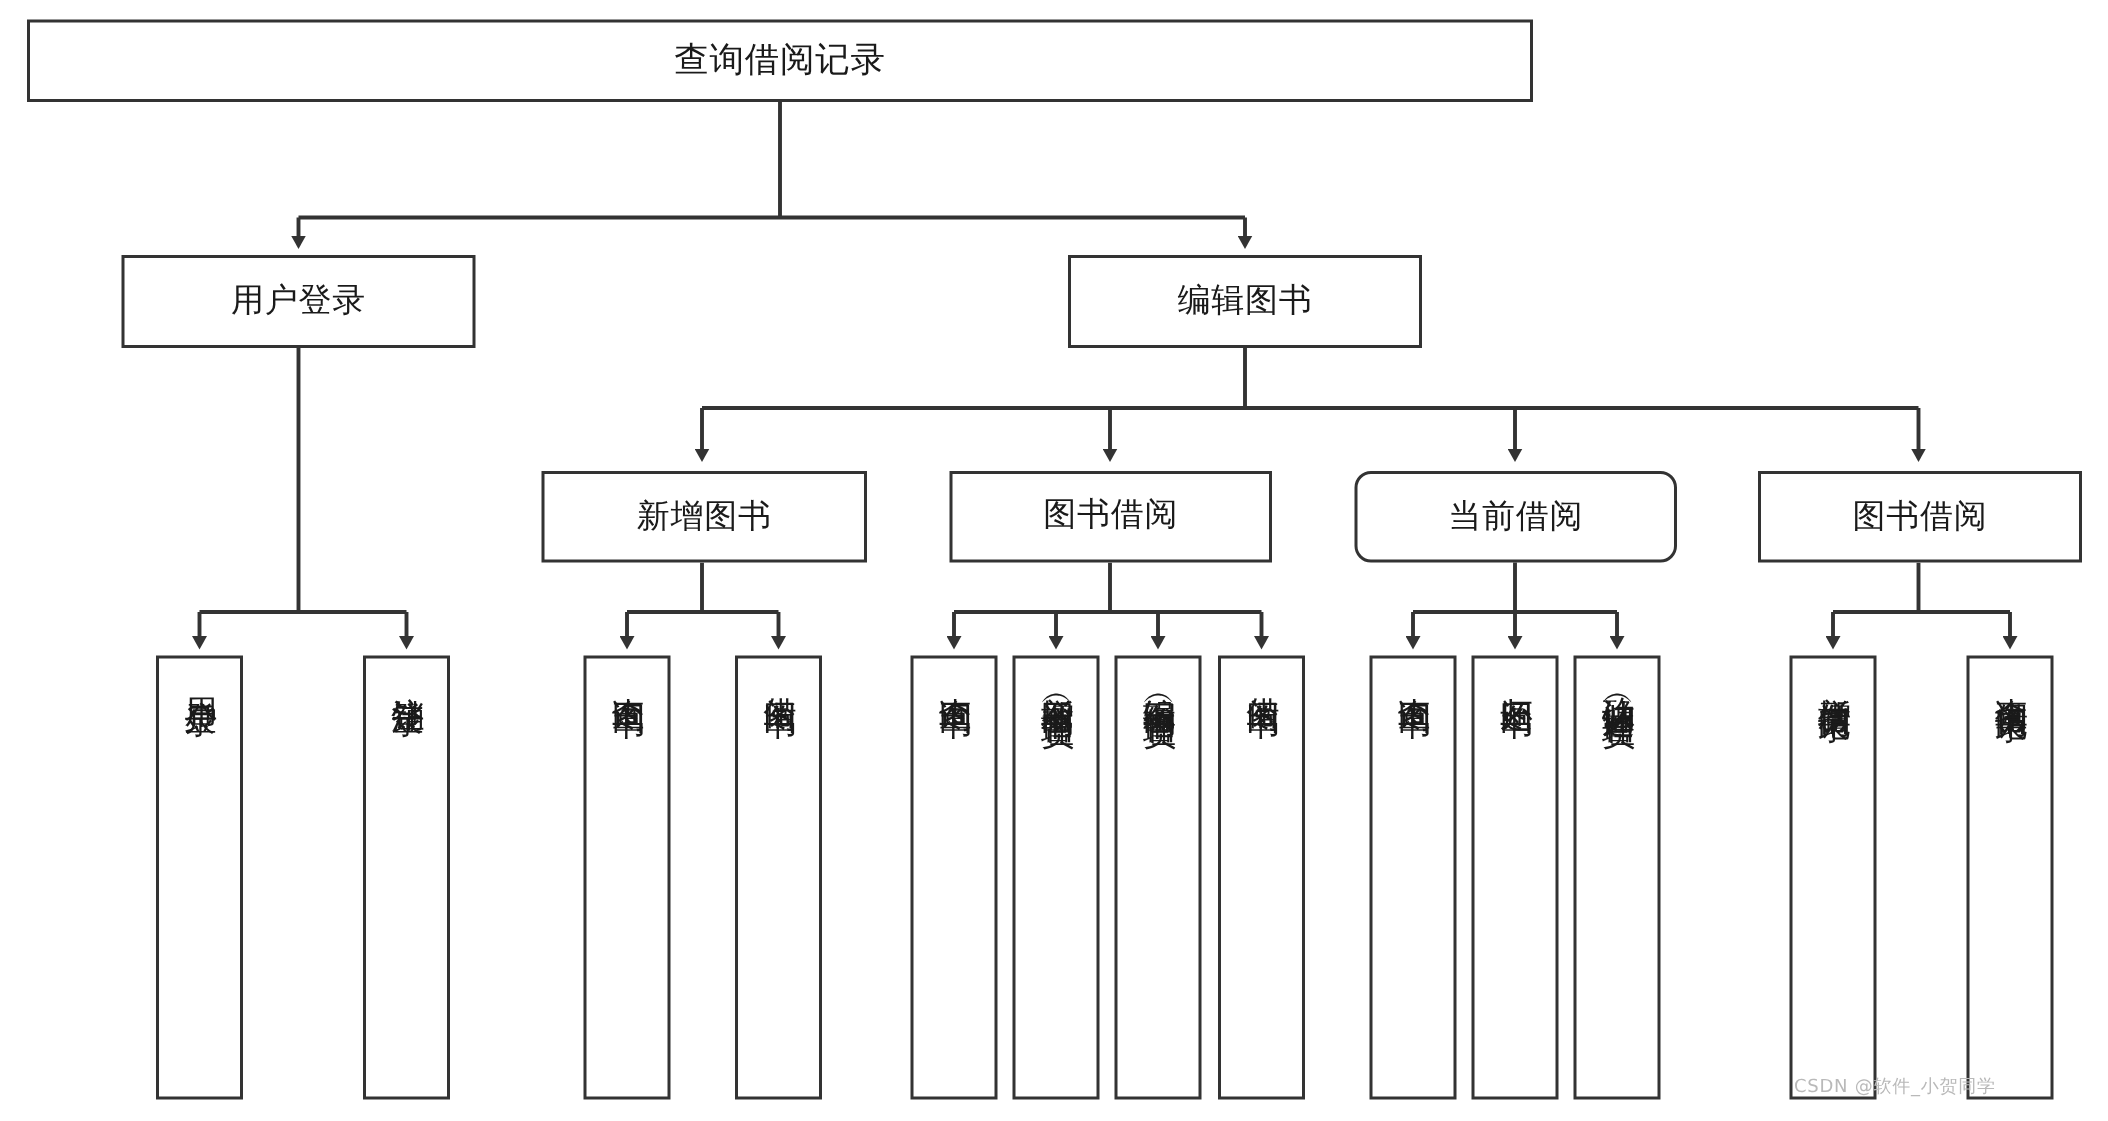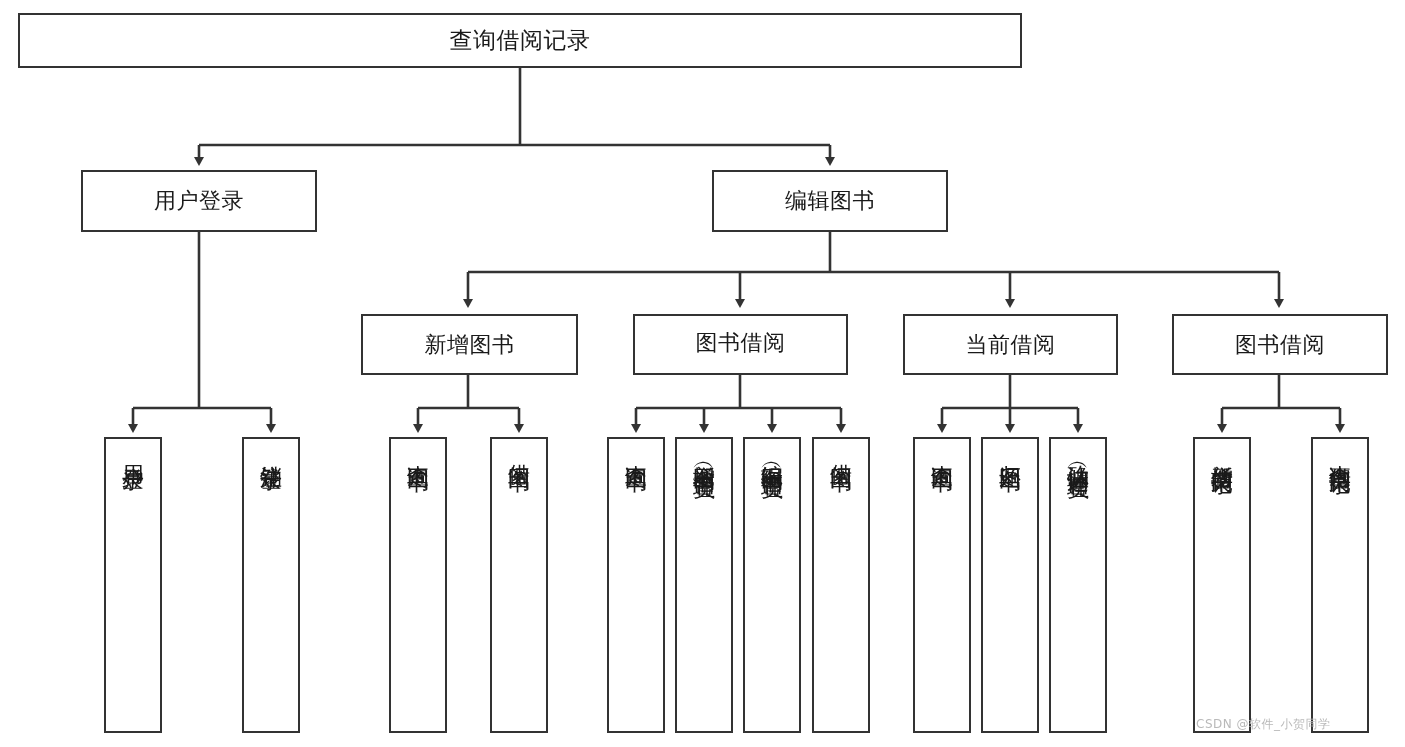--- a/index.html
+++ b/index.html
@@ -136,21 +136,21 @@
   <div class="node horizontal" style="left:712px; top:170px; width:236px; height:62px;">
     <span class="node-label">编辑图书</span>
   </div>
 
   <div class="node horizontal" style="left:361px; top:314px; width:217px; height:61px;">
     <span class="node-label">新增图书</span>
   </div>
   <div class="node horizontal" style="left:633px; top:314px; width:215px; height:61px;font-family:Liberation Mono, monospace;">
     <span class="node-label">图书借阅</span>
   </div>
-  <div class="node horizontal" style="left:903px; top:314px; width:215px; height:61px;">
+  <div class="node horizontal" style="left:903px; top:314px; width:215px; height:61px;border-radius:11px;">
     <span class="node-label">当前借阅</span>
   </div>
   <div class="node horizontal" style="left:1172px; top:314px; width:216px; height:61px;">
     <span class="node-label">图书借阅</span>
   </div>
 
   <div class="node vertical" style="left:104px; top:437px; width:58px; height:296px;">
     <span class="node-label">用户登录</span>
   </div>
   <div class="node vertical" style="left:242px; top:437px; width:58px; height:296px;">

